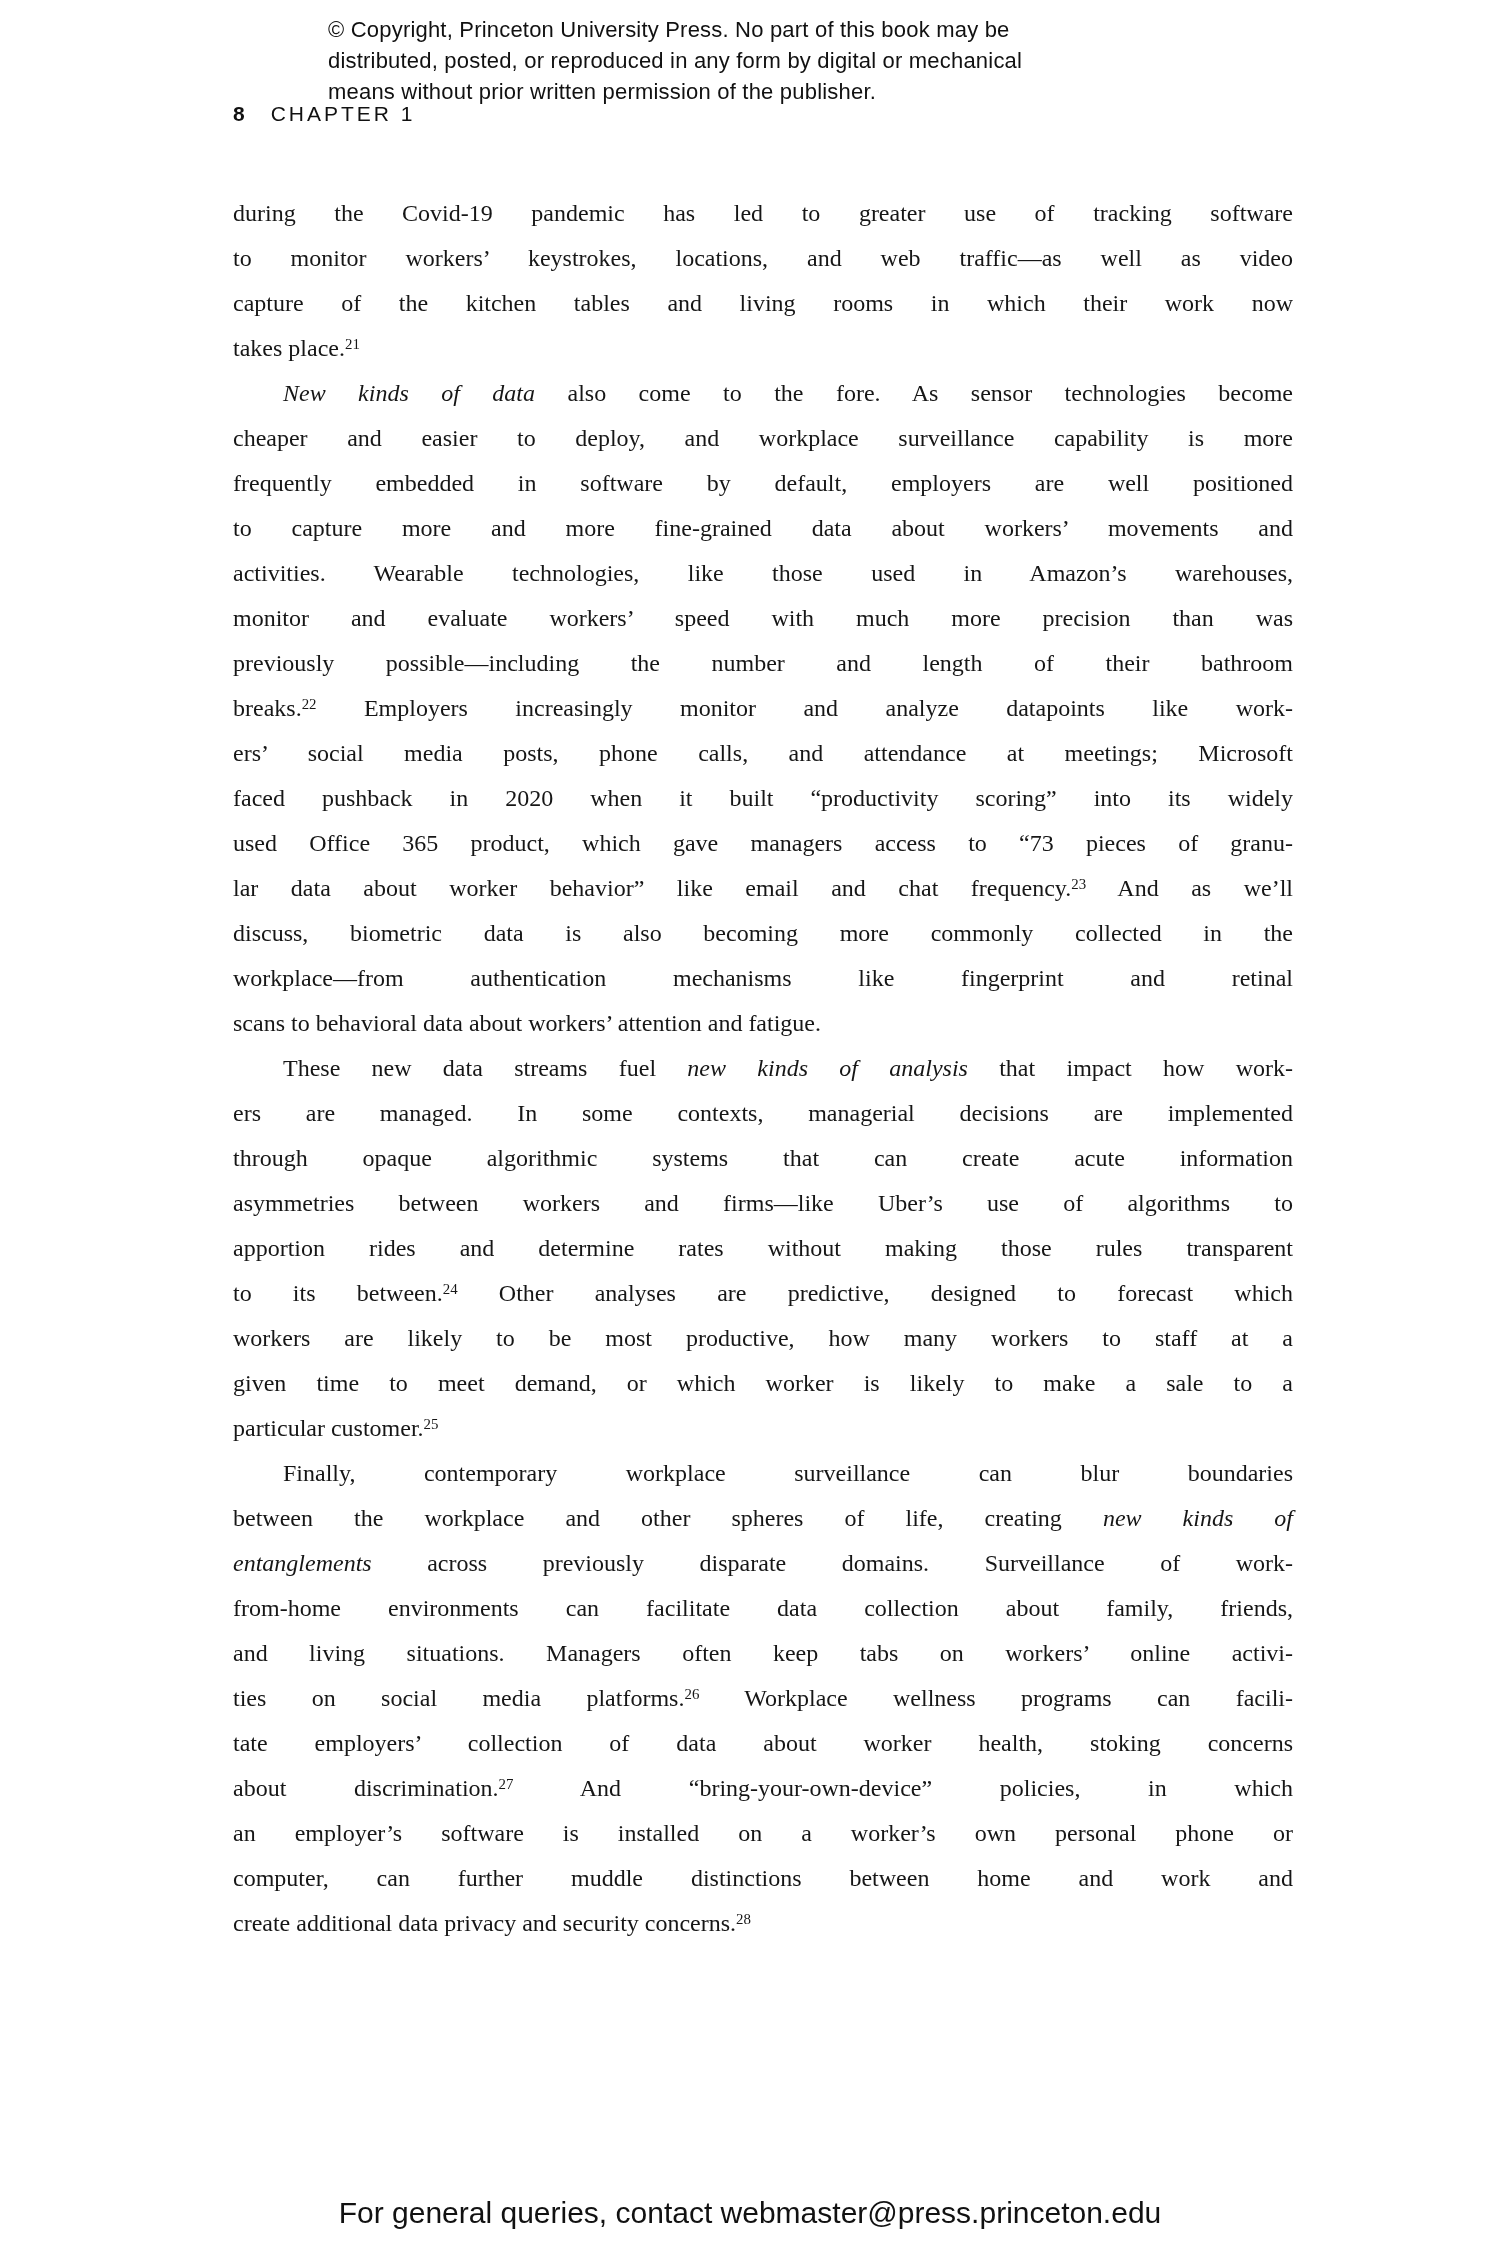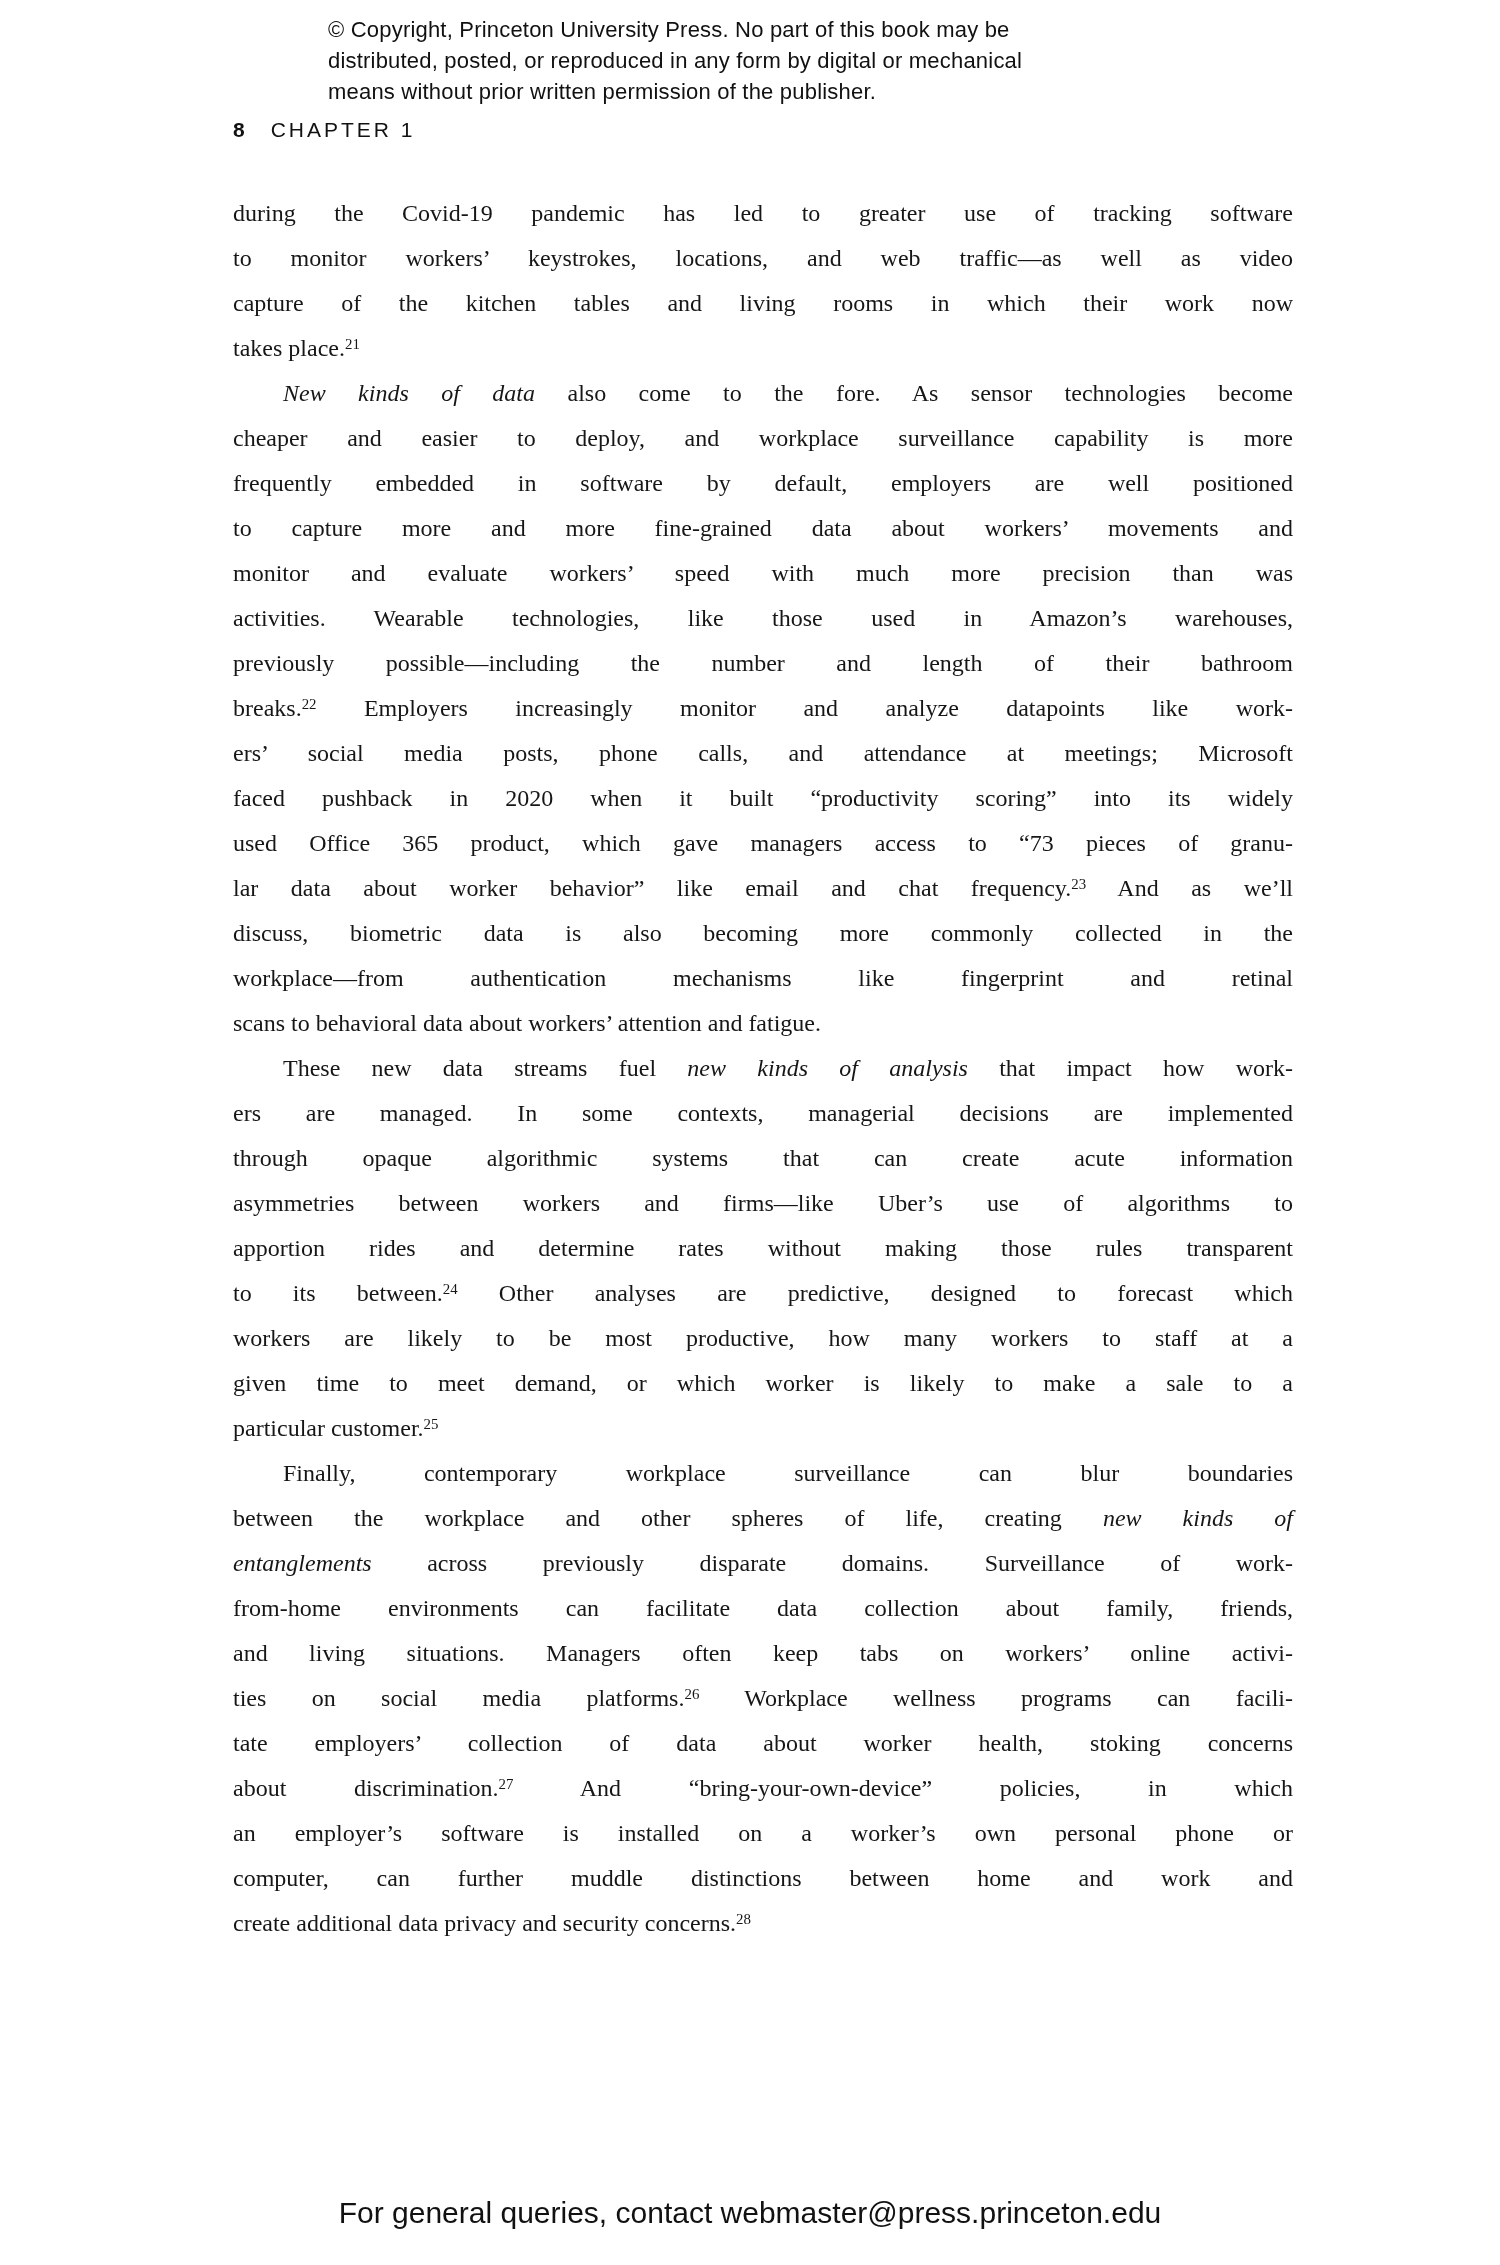--- a/index.html
+++ b/index.html
@@ -23,21 +23,21 @@
     font-family: "Liberation Sans", sans-serif;
     font-size: 22px;
     line-height: 31px;
     color: #111111;
     letter-spacing: 0.2px;
   }
   
   .running-head {
     position: absolute;
     left: 233px;
-    top: 118px;
+    top: 102px;
     font-family: "Liberation Sans", sans-serif;
     font-size: 21px;
     color: #111111;
     white-space: nowrap;
   }
   .running-head .pgnum {
     font-weight: bold;
     margin-right: 26px;
     letter-spacing: 0;
   }
@@ -103,22 +103,22 @@
         <div class="line"><span>during the Covid-19 pandemic has led to greater use of tracking software</span></div>
         <div class="line"><span>to monitor workers’ keystrokes, locations, and web traffic—as well as video</span></div>
         <div class="line"><span>capture of the kitchen tables and living rooms in which their work now</span></div>
         <div class="line last"><span>takes place.</span><sup>21</sup></div>
       </div>
       <div class="para">
         <div class="line indent"><span class="it">New kinds of data</span><span> also come to the fore. As sensor technologies become</span></div>
         <div class="line"><span>cheaper and easier to deploy, and workplace surveillance capability is more</span></div>
         <div class="line"><span>frequently embedded in software by default, employers are well positioned</span></div>
         <div class="line"><span>to capture more and more fine-grained data about workers’ movements and</span></div>
+        <div class="line"><span>activities. Wearable technologies, like those used in Amazon’s warehouses,</span></div>
         <div class="line"><span>monitor and evaluate workers’ speed with much more precision than was</span></div>
-        <div class="line"><span>activities. Wearable technologies, like those used in Amazon’s warehouses,</span></div>
         <div class="line"><span>previously possible—including the number and length of their bathroom</span></div>
         <div class="line"><span>breaks.</span><sup>22</sup><span> Employers increasingly monitor and analyze datapoints like work-</span></div>
         <div class="line"><span>ers’ social media posts, phone calls, and attendance at meetings; Microsoft</span></div>
         <div class="line"><span>faced pushback in 2020 when it built “productivity scoring” into its widely</span></div>
         <div class="line"><span>used Office 365 product, which gave managers access to “73 pieces of granu-</span></div>
         <div class="line"><span>lar data about worker behavior” like email and chat frequency.</span><sup>23</sup><span> And as we’ll</span></div>
         <div class="line"><span>discuss, biometric data is also becoming more commonly collected in the</span></div>
         <div class="line"><span>workplace—from authentication mechanisms like fingerprint and retinal</span></div>
         <div class="line last"><span>scans to behavioral data about workers’ attention and fatigue.</span></div>
       </div>

